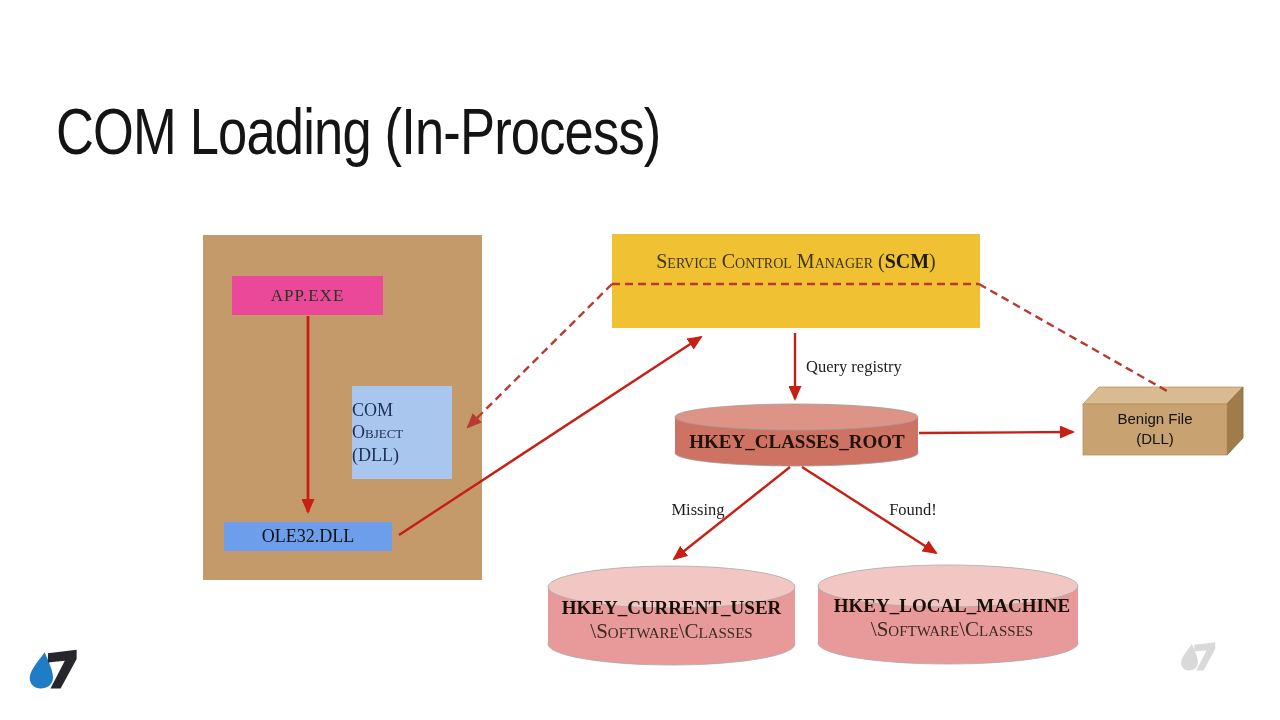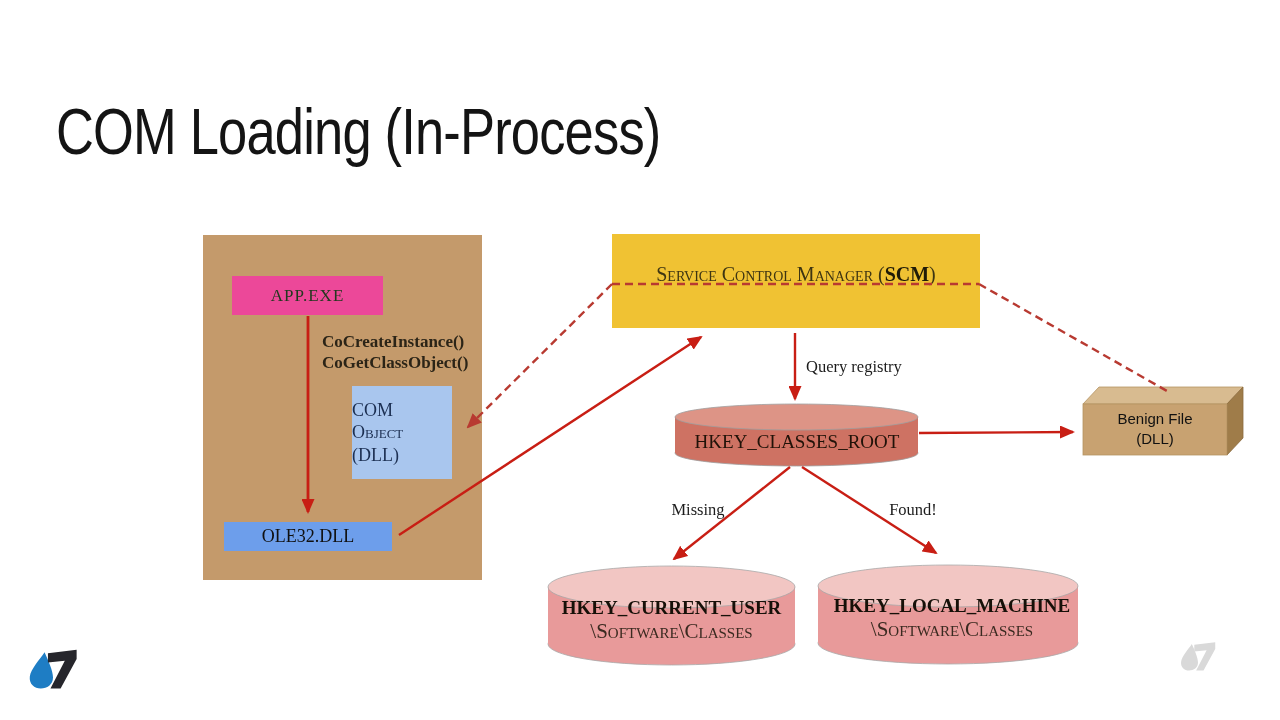--- a/index.html
+++ b/index.html
@@ -14,29 +14,29 @@
            display:flex;align-items:center;justify-content:center;
            font-size:17px;letter-spacing:1px;color:#22391f;}
   .calls{left:322px;top:332px;font-size:17px;font-weight:bold;color:#2b2417;line-height:1.22;}
   .com-box{left:352px;top:386px;width:100px;height:93px;background:#a9c6ee;
            display:flex;flex-direction:column;align-items:flex-start;justify-content:center;
            font-size:18px;color:#1c2f52;line-height:1.25;}
   .com-box .sc{font-variant:small-caps;}
   .ole-box{left:224px;top:522px;width:168px;height:29px;background:#6d9eeb;
            display:flex;align-items:center;justify-content:center;font-size:18px;color:#101010;text-align:right;}
   .scm-box{left:612px;top:234px;width:368px;height:94px;background:#f0c233;
-           text-align:center;padding-top:29px;font-size:20px;color:#3e3512;
+           text-align:center;padding-top:16px;font-size:20px;color:#3e3512;
            font-variant:small-caps;}
   .scm-box b{color:#201b08;}
   .label{position:absolute;font-size:16.5px;color:#1c1c1c;}
   .lbl-query{left:806px;top:357px;}
   .lbl-missing{left:648px;top:500px;width:100px;text-align:center;}
   .lbl-found{left:868px;top:500px;width:90px;text-align:center;}
   .cyl-label{position:absolute;text-align:center;color:#201208;}
-  .lbl-hkcr{left:676px;top:431px;width:242px;font-size:19px;font-weight:normal;}
+  .lbl-hkcr{left:676px;top:431px;width:242px;font-size:19px;font-weight:bold;}
   .lbl-hkcu{left:548px;top:597px;width:247px;}
   .lbl-hklm{left:818px;top:595px;width:268px;}
   .cyl-label .name{font-size:19px;font-weight:bold;display:block;color:#161008;}
   .cyl-label .path{font-size:21px;font-variant:small-caps;display:block;color:#3a2a20;}
   .benign-label{left:1083px;top:409px;width:144px;text-align:center;position:absolute;
                 font-family:"Liberation Sans",sans-serif;font-size:15px;color:#111;line-height:1.3;}
   .svg-layer{position:absolute;left:0;top:0;width:1280px;height:720px;pointer-events:none;}
   .under{z-index:1;} .mid{z-index:2;} .top-layer{z-index:3;position:absolute;}
   .logo{position:absolute;}
   .logo-left{left:26px;top:646px;}
@@ -45,24 +45,20 @@
 </head>
 <body>
 
 <div class="slide">
 
   <h1 class="title">COM Loading (In-Process)</h1>
 
   <div class="box process-box under"></div>
   <div class="box app-box under">
     <span>APP.EXE</span>
-  </div>
-  <div class="box calls under">
-    <div>CoCreateInstance()</div>
-    <div>CoGetClassObject()</div>
   </div>
   <div class="box com-box under">
     <span>COM</span>
     <span class="sc">Object</span>
     <span>(DLL)</span>
   </div>
   <div class="box ole-box under">
     <span>OLE32.DLL</span>
   </div>
   <div class="box scm-box under">

